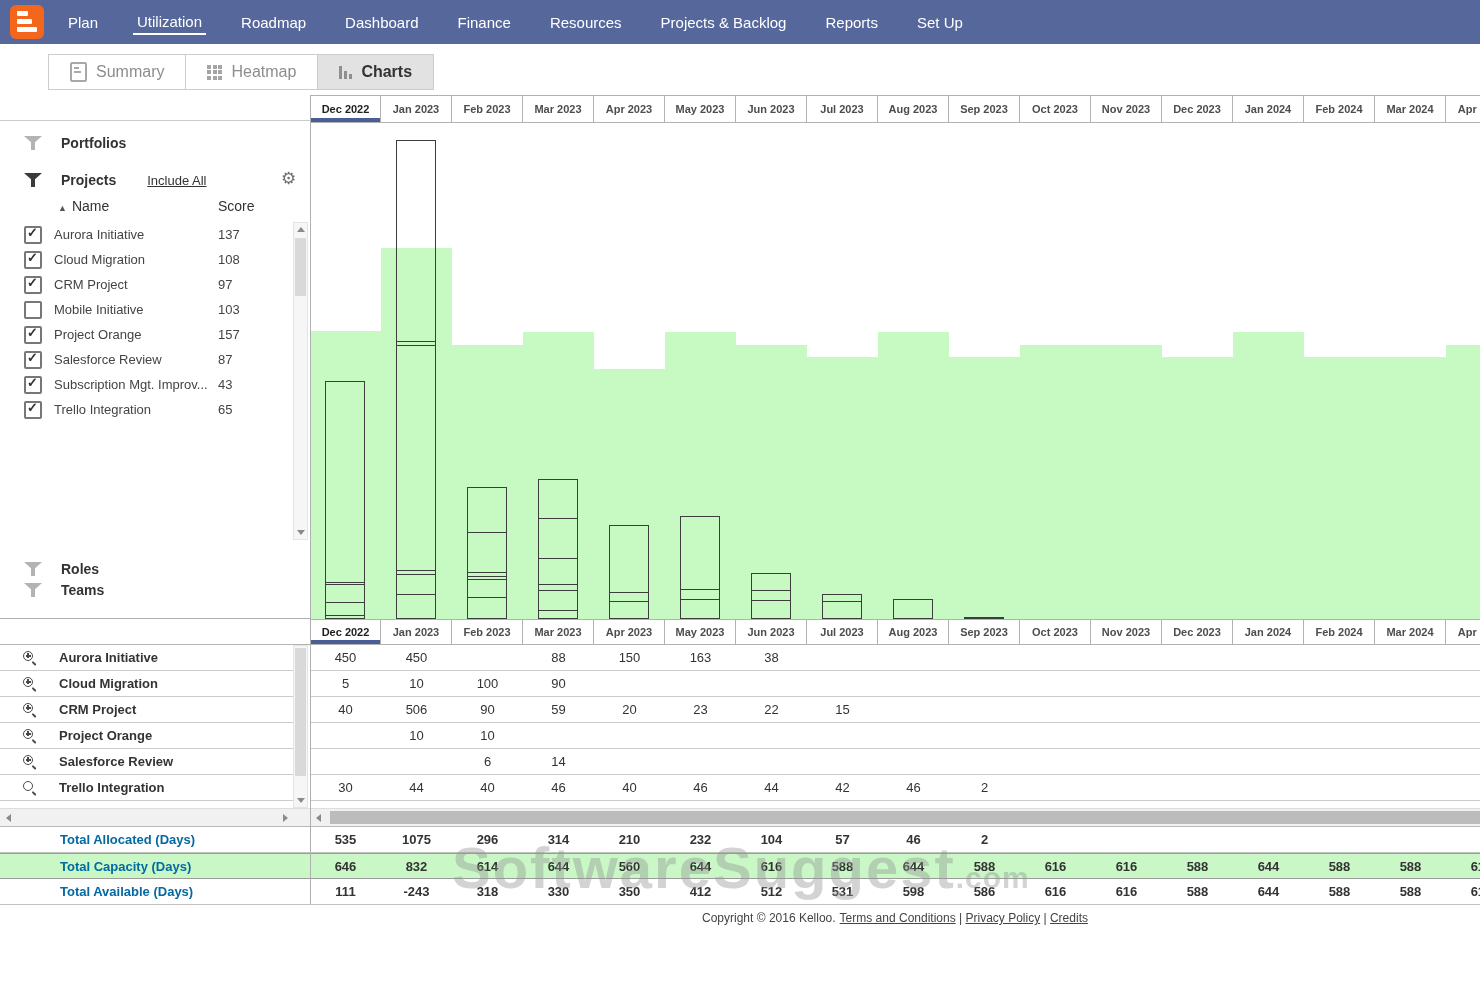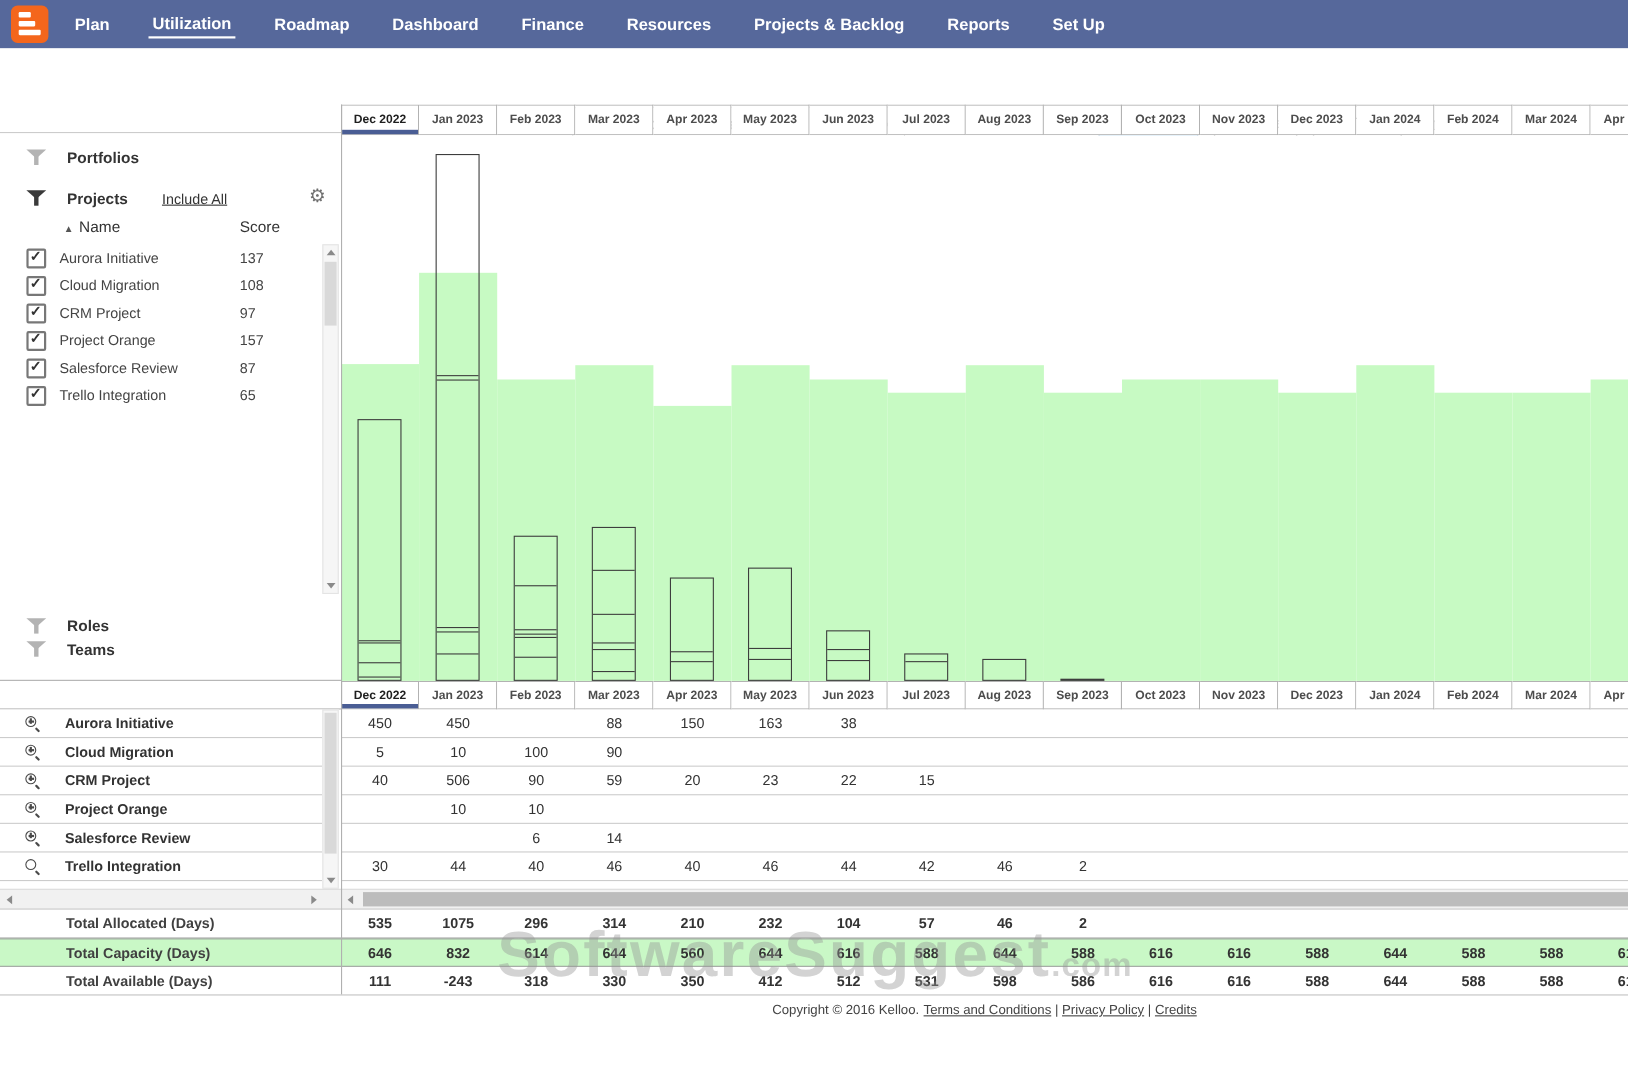--- a/index.html
+++ b/index.html
@@ -6,21 +6,21 @@
   body{width:1480px;height:987px;position:relative;overflow:hidden;background:#fff;
        font-family:"Liberation Sans",sans-serif;-webkit-font-smoothing:antialiased;}
   
   #navbar{position:absolute;left:0;top:0;width:1480px;height:44px;background:#56689b;}
   #logo{position:absolute;left:10px;top:5px;width:34px;height:34px;background:#f4661c;border-radius:6px;}
   #logo i{position:absolute;left:7px;height:5px;background:#fff;border-radius:1px;display:block;}
   #logo i:nth-child(1){top:6px;width:11px}
   #logo i:nth-child(2){top:14px;width:15px}
   #logo i:nth-child(3){top:22px;width:20px}
   #nav-items{position:absolute;left:64px;top:0;height:44px;display:flex;align-items:center;gap:31px;}
-  .nav-item{color:#fff;font-size:15px;font-weight:700;white-space:nowrap;cursor:pointer;padding:3px 4px;}
+  .nav-item{color:#fff;font-size:15px;font-weight:400;white-space:nowrap;cursor:pointer;padding:3px 4px;}
   .nav-item.active{border-bottom:2px solid #fff;}
   
   #toolbar{position:absolute;left:0;top:44px;width:1480px;height:51px;background:#fff;}
   #view-tabs{position:absolute;left:48px;top:10px;height:34px;display:flex;border:1px solid #ccc;background:#fff;}
   .vtab{display:flex;align-items:center;gap:9px;padding:0 21px;border-right:1px solid #ccc;
         font-size:16px;color:#8d8d8d;cursor:pointer;white-space:nowrap;}
   .vtab:last-child{border-right:none;}
   .vtab.active{background:#e2e2e2;color:#333;font-weight:700;}
   .icon-doc{width:13px;height:16px;border:2px solid #a8a8a8;border-radius:2px;position:relative;background:#fff;display:inline-block;}
   .icon-doc::before{content:"";position:absolute;left:2px;top:3px;width:5px;height:2px;background:#a8a8a8;}
@@ -100,21 +100,21 @@
   .vrow{height:26px;box-sizing:border-box;border-bottom:1px solid #ccc;display:flex;}
   .vcell{flex:0 0 71px;width:71px;text-align:center;font-size:13px;color:#333;line-height:25px;}
   
   #names-hscroll{position:absolute;left:0;top:808px;width:310px;height:18px;background:#f1f1f1;border-top:1px solid #ddd;box-sizing:border-box;}
   #values-hscroll{position:absolute;left:310px;top:808px;width:1170px;height:18px;background:#f1f1f1;border-top:1px solid #ddd;box-sizing:border-box;}
   #values-hthumb{position:absolute;left:20px;top:2px;bottom:2px;right:0;background:#bcbcbc;cursor:grab;}
   
   #totals{position:absolute;left:0;top:826px;width:1480px;border-top:1px solid #b9b9b9;}
   .trow{height:26px;position:relative;border-bottom:1px solid #c2c2c2;box-sizing:border-box;background:#fff;}
   .trow.green{background:#c9f8c6;border-top:1px solid #9b9b9b;border-bottom:1px solid #9b9b9b;}
-  .t-label{position:absolute;left:60px;top:0;line-height:25px;font-size:13px;font-weight:700;color:#404040;white-space:nowrap;}
+  .t-label{position:absolute;left:60px;top:0;line-height:25px;font-size:13px;font-weight:700;color:#0369a1;white-space:nowrap;}
   .t-cells{position:absolute;left:310px;top:0;width:1388px;height:100%;display:flex;overflow:hidden;}
   .tcell{flex:0 0 71px;width:71px;text-align:center;font-size:13px;font-weight:700;color:#333;line-height:25px;}
   
   #v-divider{position:absolute;left:310px;top:95px;width:1px;height:809px;background:#b0b0b0;z-index:6;}
   #footer{position:absolute;left:310px;top:904px;width:1170px;height:28px;display:flex;align-items:center;justify-content:center;
           font-size:12px;color:#444;gap:4px;}
   #footer a{color:#444;text-decoration:underline;cursor:pointer;}
   #watermark{position:absolute;left:452px;top:834px;z-index:10;pointer-events:none;font-weight:700;
              color:rgba(150,150,150,0.42);font-size:58px;letter-spacing:2px;white-space:nowrap;}
   #watermark .suffix{font-size:30px;letter-spacing:1px;}
@@ -135,20 +135,48 @@
       <div class="nav-item">Dashboard</div>
       <div class="nav-item">Finance</div>
       <div class="nav-item">Resources</div>
       <div class="nav-item">Projects &amp; Backlog</div>
       <div class="nav-item">Reports</div>
       <div class="nav-item">Set Up</div>
     </div>
 </div>
 
 <div id="toolbar">
+  <div id="view-tabs">
+      <div class="vtab">
+        <span class="icon-doc"></span>
+        <span>Summary</span>
+      </div>
+      <div class="vtab">
+        <span class="icon-hm">
+          <i></i>
+          <i></i>
+          <i></i>
+          <i></i>
+          <i></i>
+          <i></i>
+          <i></i>
+          <i></i>
+          <i></i>
+        </span>
+        <span>Heatmap</span>
+      </div>
+      <div class="vtab active">
+        <span class="icon-bars">
+          <i></i>
+          <i></i>
+          <i></i>
+        </span>
+        <span>Charts</span>
+      </div>
+    </div>
   <span id="scenario-label">Scenario:</span>
   <div id="scenario-select">
     <span>Current portfolio plan</span>
     <span class="chev"></span>
   </div>
   <div id="unit-radios">
       <span class="unit">
         <span class="radio sel"></span>
         <span>Days</span>
       </span>
@@ -191,28 +219,38 @@
         <span class="checkbox checked"></span>
         <span class="p-name">Cloud Migration</span>
         <span class="p-score">108</span>
       </div>
       <div class="p-row">
         <span class="checkbox checked"></span>
         <span class="p-name">CRM Project</span>
         <span class="p-score">97</span>
       </div>
       <div class="p-row">
+        <span class="checkbox"></span>
+        <span class="p-name">Mobile Initiative</span>
+        <span class="p-score">103</span>
+      </div>
+      <div class="p-row">
         <span class="checkbox checked"></span>
         <span class="p-name">Project Orange</span>
         <span class="p-score">157</span>
       </div>
       <div class="p-row">
         <span class="checkbox checked"></span>
         <span class="p-name">Salesforce Review</span>
         <span class="p-score">87</span>
+      </div>
+      <div class="p-row">
+        <span class="checkbox checked"></span>
+        <span class="p-name">Subscription Mgt. Improv...</span>
+        <span class="p-score">43</span>
       </div>
       <div class="p-row">
         <span class="checkbox checked"></span>
         <span class="p-name">Trello Integration</span>
         <span class="p-score">65</span>
       </div>
     </div>
   <div class="scroll-v" style="left:293px;top:127px;width:15px;height:318px;">
     <span class="arr" style="top:4px">
         <span class="tri-up"></span>

